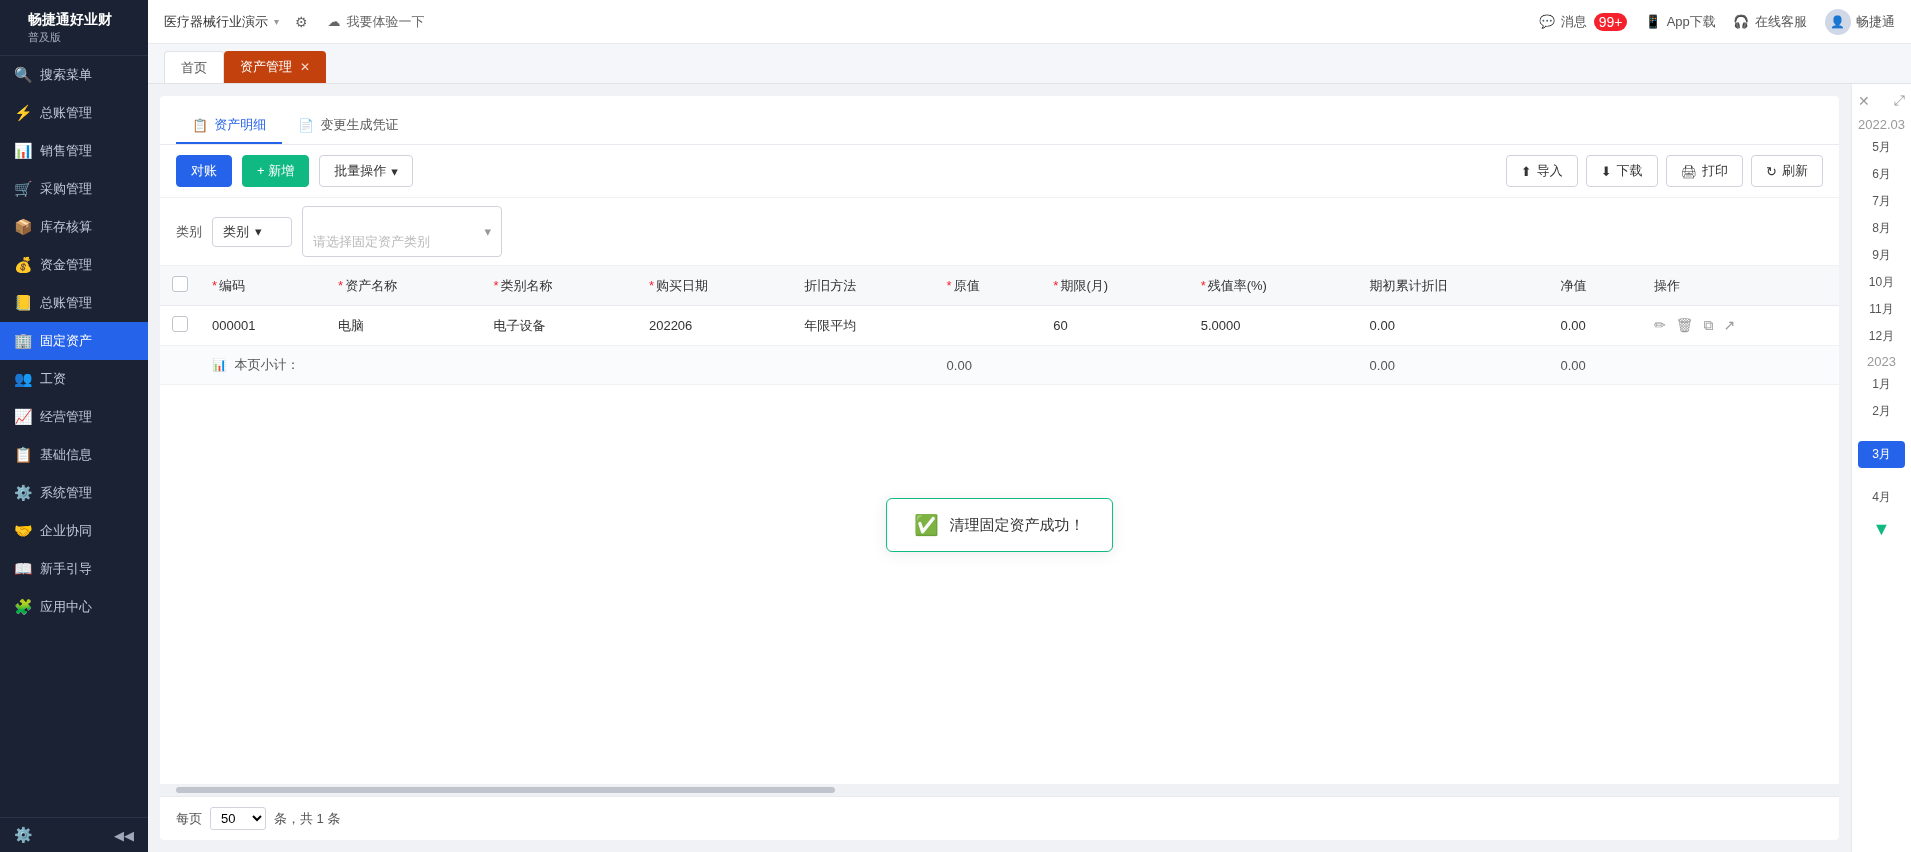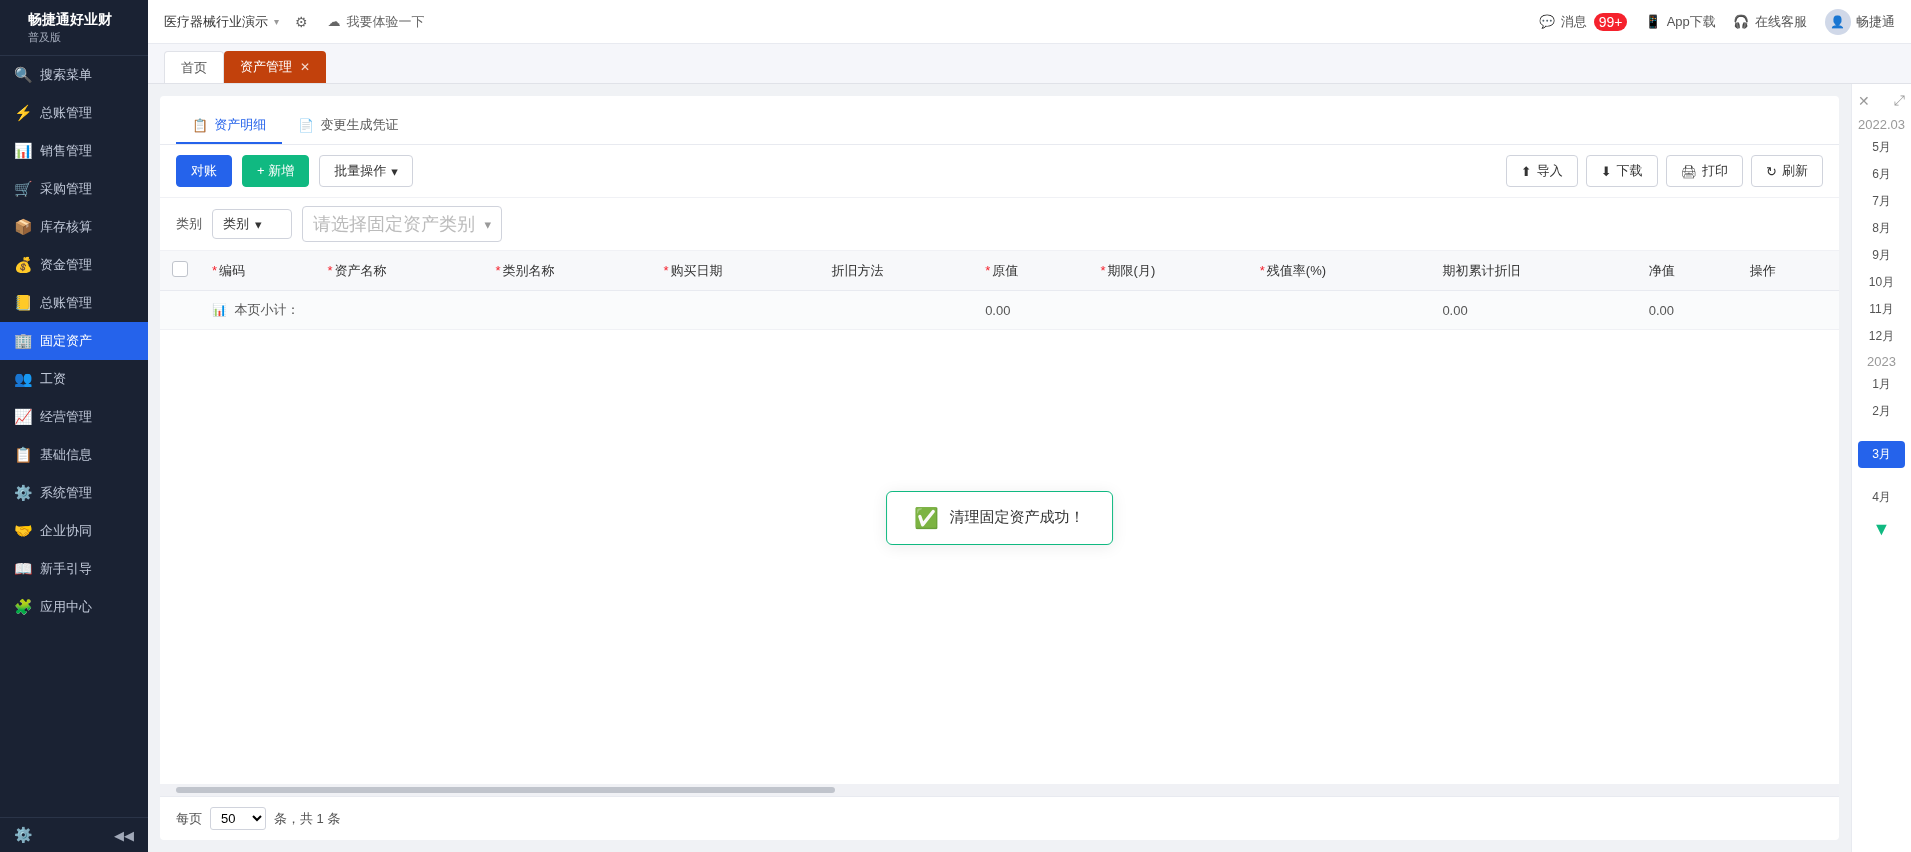--- a/index.html
+++ b/index.html
@@ -253,21 +253,21 @@
     .filter-input-wrap {
       display: flex;
       align-items: center;
       border: 1px solid #d0d3dc;
       border-radius: 4px;
       padding: 5px 10px;
       min-width: 200px;
       background: #fff;
       cursor: pointer;
     }
-    .filter-placeholder { color: #bbb; font-size: 18px; }
+    .filter-placeholder { color: #bbb; font-size: 13px; margin-top: 21px; }
     .filter-chevron { color: #999; margin-left: auto; }
 
     
     .table-wrap {
       flex: 1;
       overflow: auto;
       position: relative;
     }
     table {
       width: 100%;
@@ -603,20 +603,43 @@
               <th>折旧方法</th>
               <th><span class="required">*</span>原值</th>
               <th><span class="required">*</span>期限(月)</th>
               <th><span class="required">*</span>残值率(%)</th>
               <th>期初累计折旧</th>
               <th>净值</th>
               <th>操作</th>
             </tr>
           </thead>
           <tbody>
+            <tr class="table-row">
+              <td class="checkbox-cell">
+                <span class="check-box"></span>
+              </td>
+              <td>000001</td>
+              <td>电脑</td>
+              <td>电子设备</td>
+              <td>202206</td>
+              <td>年限平均</td>
+              <td></td>
+              <td>60</td>
+              <td>5.0000</td>
+              <td>0.00</td>
+              <td>0.00</td>
+              <td>
+                <div class="action-icons">
+                  <span class="action-icon">✏</span>
+                  <span class="action-icon">🗑</span>
+                  <span class="action-icon">⧉</span>
+                  <span class="action-icon">↗</span>
+                </div>
+              </td>
+            </tr>
             <tr class="subtotal-row">
               <td></td>
               <td colspan="5">
                 <span class="subtotal-icon">📊</span>
                 <span>本页小计：</span>
               </td>
               <td>0.00</td>
               <td></td>
               <td></td>
               <td>0.00</td>

